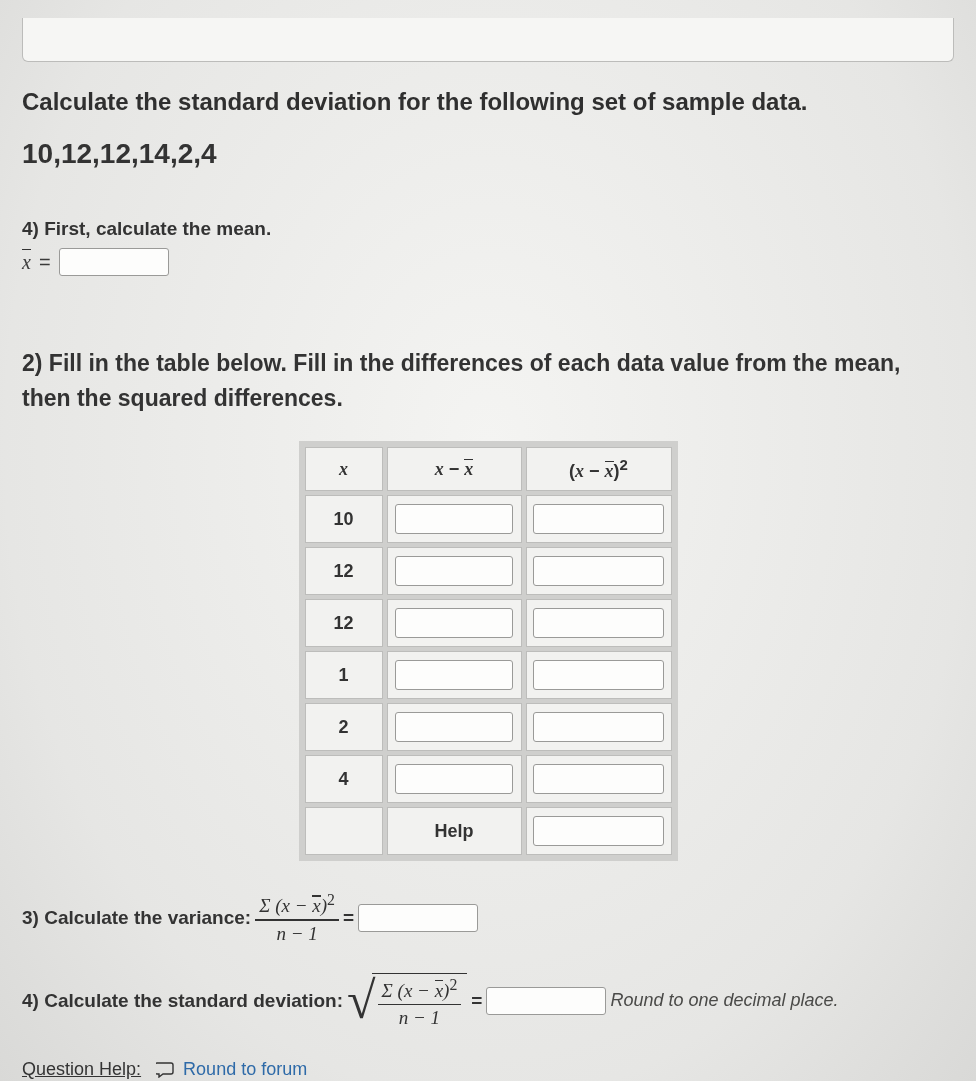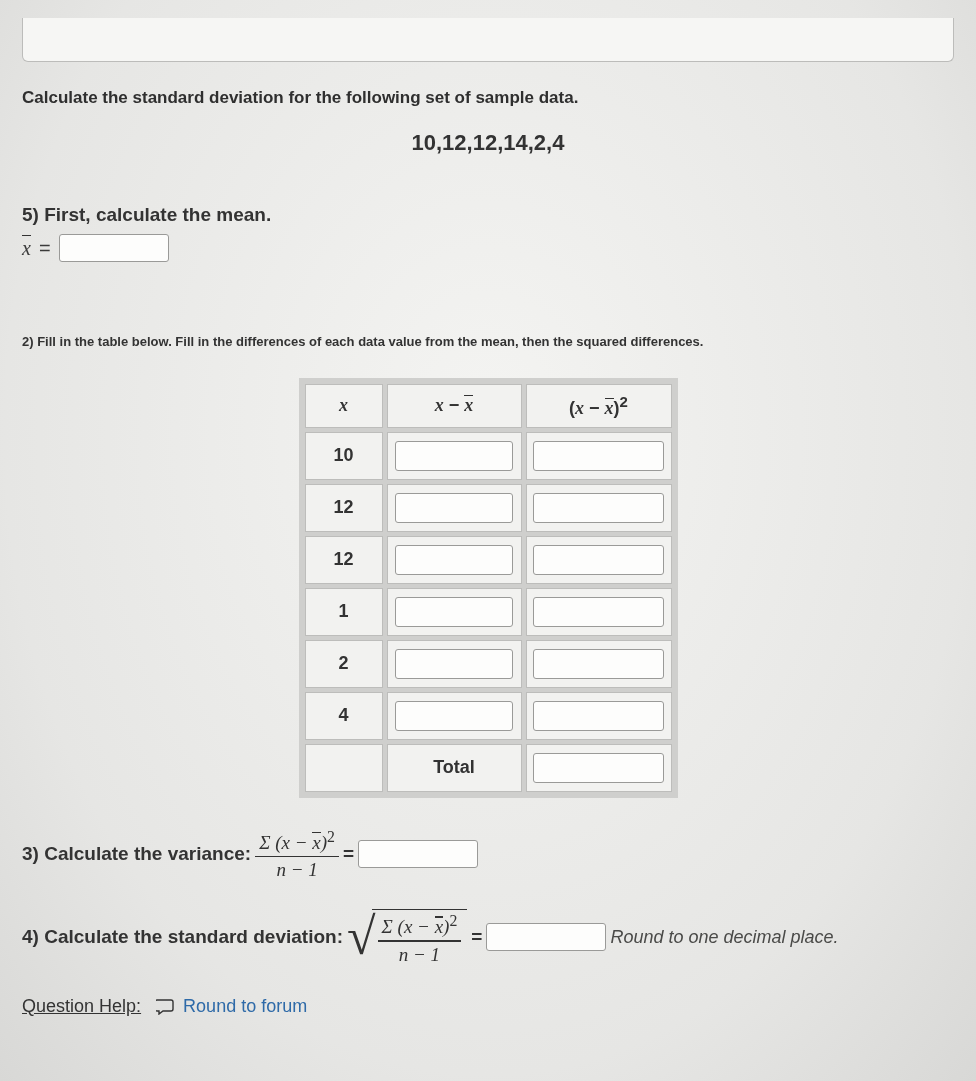--- a/index.html
+++ b/index.html
@@ -18,28 +18,27 @@
   }
   .top-box {
     height: 44px;
     border: 1px solid #bcbcba;
     border-top: none;
     border-radius: 0 0 6px 6px;
     background: #f6f6f4;
     margin-bottom: 26px;
   }
   .prompt {
-    font-size: 17px;
+    font-size: 24px;
     font-weight: 600;
     color: #2f2f2f;
     margin-bottom: 22px;
   }
   .dataset {
-    text-align: center;
-    font-size: 22px;
+    font-size: 28px;
     font-weight: 600;
     color: #333;
     margin-bottom: 48px;
   }
   .step-label {
     font-size: 19px;
     font-weight: 600;
     color: #333;
     margin-bottom: 8px;
   }
@@ -67,21 +66,21 @@
     height: 28px;
     border: 1px solid #9a9a98;
     border-radius: 3px;
     background: #fdfdfc;
     font-size: 16px;
     padding: 0 4px;
   }
   .mean-row input.blank { width: 110px; }
 
   .step2-text {
-    font-size: 13px;
+    font-size: 23px;
     font-weight: 600;
     color: #333;
     line-height: 1.5;
     margin-bottom: 26px;
     max-width: 920px;
   }
 
   .table-wrap {
     display: flex;
     justify-content: center;
@@ -209,21 +208,21 @@
 <body>
 
 <div class="page">
 
   <div class="top-box"></div>
 
   <div class="prompt">Calculate the standard deviation for the following set of sample data.</div>
 
   <div class="dataset">10,12,12,14,2,4</div>
 
-  <div class="step-label">5) First, calculate the mean.</div>
+  <div class="step-label">4) First, calculate the mean.</div>
   <div class="mean-row">
     <span class="sym math-ital">
       <span class="bar"></span><span>x</span>
     </span>
     <span>=</span>
     <input class="blank" type="text" style="">
   </div>
 
   <div class="step2-text">2) Fill in the table below. Fill in the differences of each data value from the mean, then the squared differences.</div>
 
@@ -264,21 +263,21 @@
         <td class="c2"><input class="blank" type="text" style=""></td>
         <td class="c3"><input class="blank" type="text" style=""></td>
       </tr>
       <tr>
         <td class="c1">4</td>
         <td class="c2"><input class="blank" type="text" style=""></td>
         <td class="c3"><input class="blank" type="text" style=""></td>
       </tr>
       <tr>
         <td class="c1"></td>
-        <td class="c2">Total</td>
+        <td class="c2">Help</td>
         <td class="c3"><input class="blank" type="text" style=""></td>
       </tr>
     </tbody>
       </table>
   </div>
 
   <div class="formula-row">
     <span class="lead">3) Calculate the variance:</span>
     <span class="frac">
       <span class="num">Σ (<span>x</span> − <span class="overbar">x</span>)<sup style="font-style:normal">2</sup></span>

